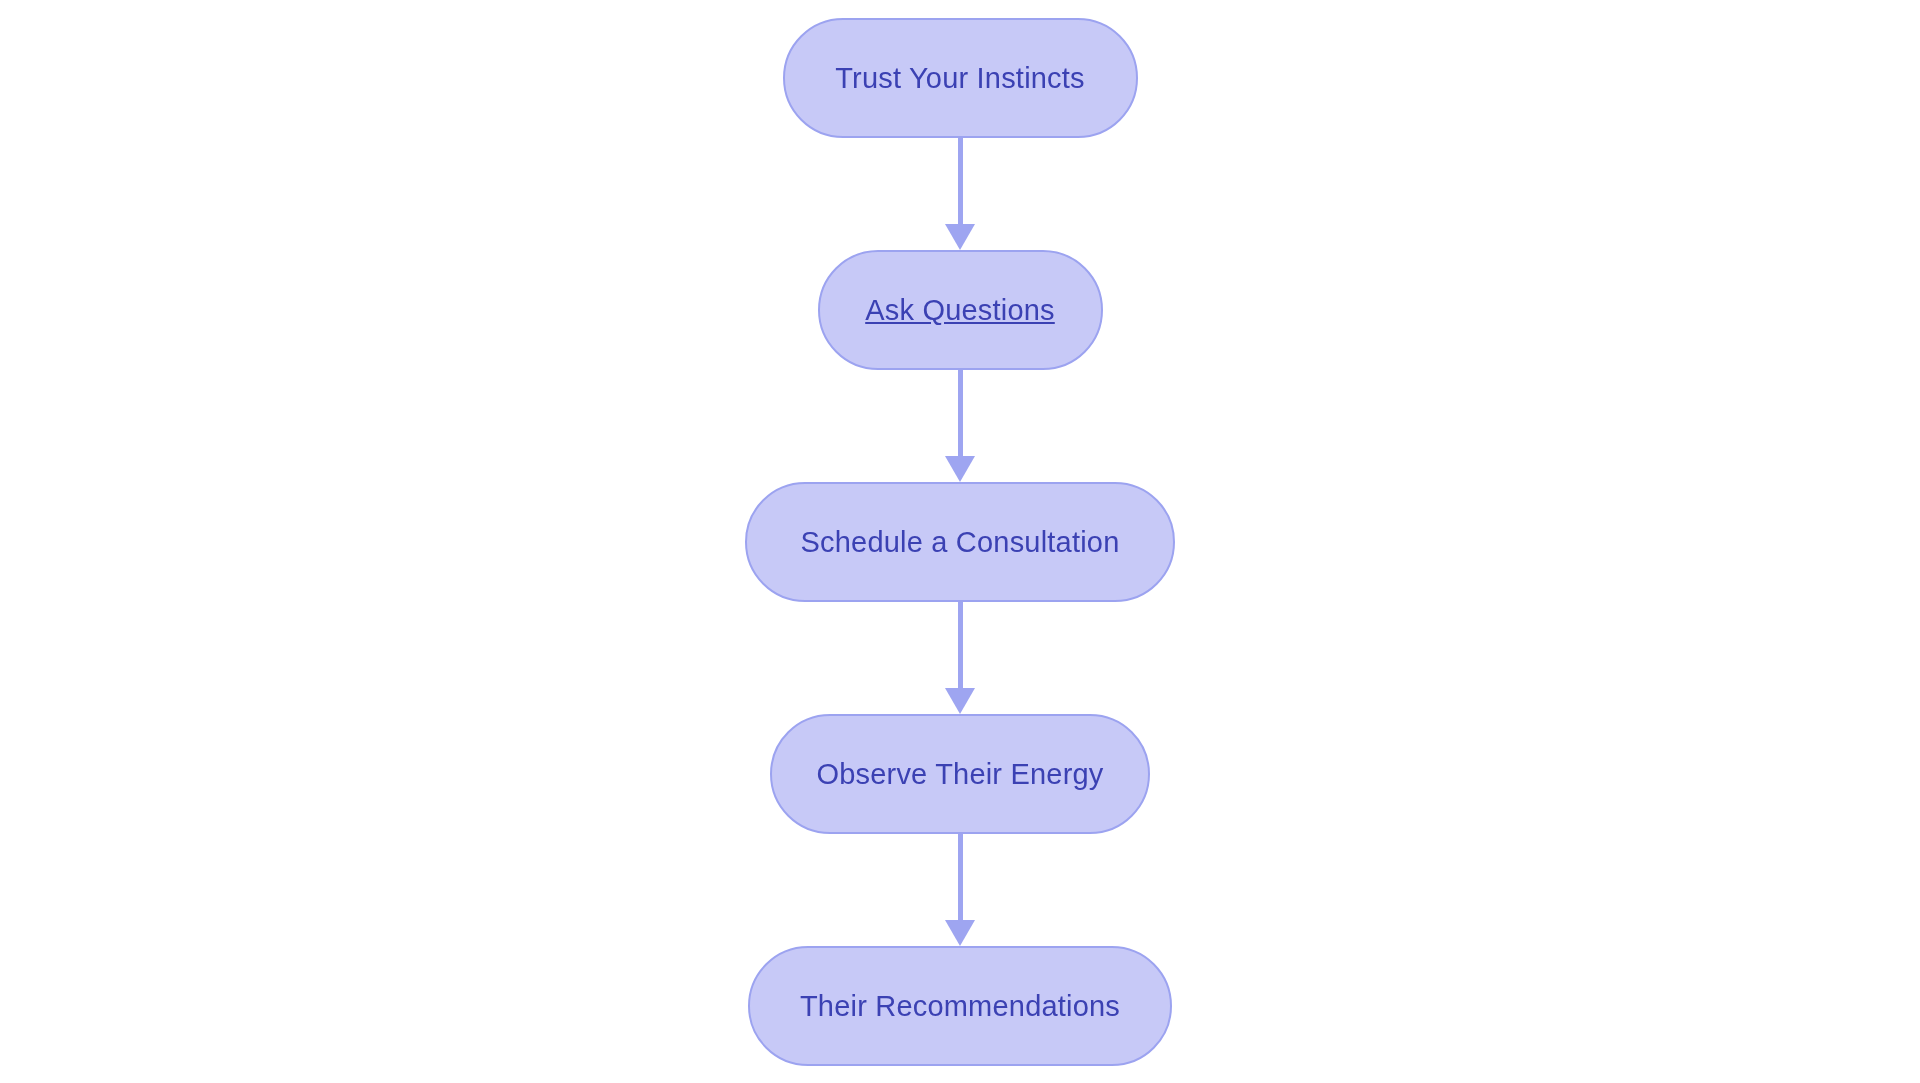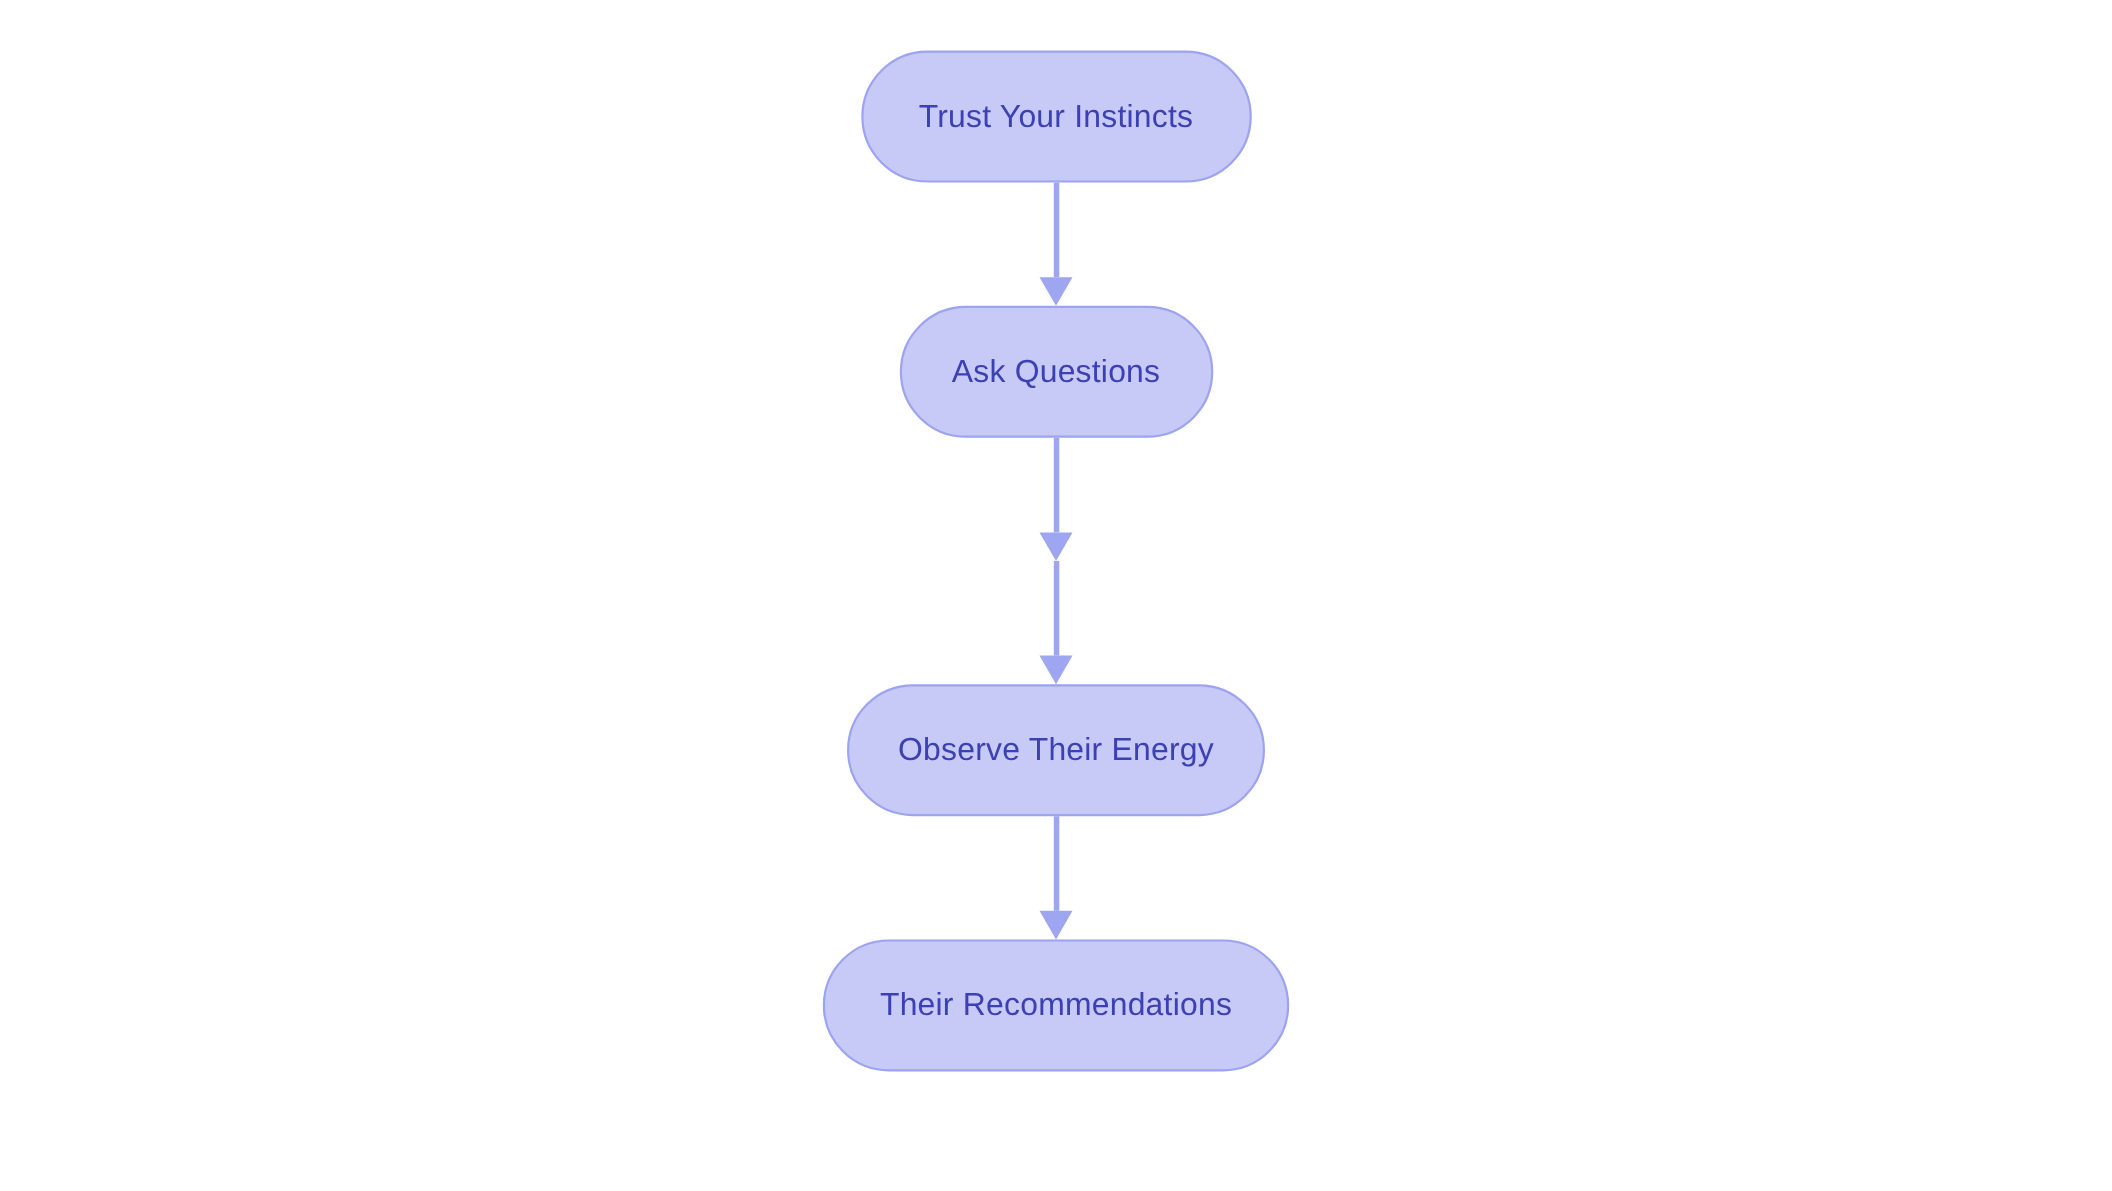--- a/index.html
+++ b/index.html
@@ -15,21 +15,20 @@
     height: 1083px;
     background: var(--bg);
     overflow: hidden;
     font-family: "Liberation Sans", "DejaVu Sans", sans-serif;
   }
   .canvas {
     position: relative;
     width: 1920px;
     height: 795px;
     background: var(--bg);
-    margin-top: 28px;
   }
   .flow {
     position: absolute;
     left: 50%;
     top: 18px;
     transform: translateX(-50%);
     display: flex;
     flex-direction: column;
     align-items: center;
   }
@@ -41,21 +40,21 @@
     display: flex;
     align-items: center;
     justify-content: center;
     color: var(--node-text);
     font-size: 29px;
     letter-spacing: 0.2px;
     white-space: nowrap;
     text-align: center;
   }
   .node.n1 { width: 355px; }
-  .node.n2 { width: 285px; }
+  .node.n2 { width: 285px; text-decoration: underline; }
   .node.n3 { width: 430px; }
   .node.n4 { width: 380px; }
   .node.n5 { width: 424px; }
   .arrow {
     height: 112px;
     display: flex;
     flex-direction: column;
     align-items: center;
   }
   .arrow .shaft {
@@ -84,20 +83,21 @@
       <div class="head"></div>
     </div>
 
     <div class="node n2">Ask Questions</div>
 
     <div class="arrow">
       <div class="shaft"></div>
       <div class="head"></div>
     </div>
 
+    <div class="node n3">Schedule a Consultation</div>
 
     <div class="arrow">
       <div class="shaft"></div>
       <div class="head"></div>
     </div>
 
     <div class="node n4">Observe Their Energy</div>
 
     <div class="arrow">
       <div class="shaft"></div>

